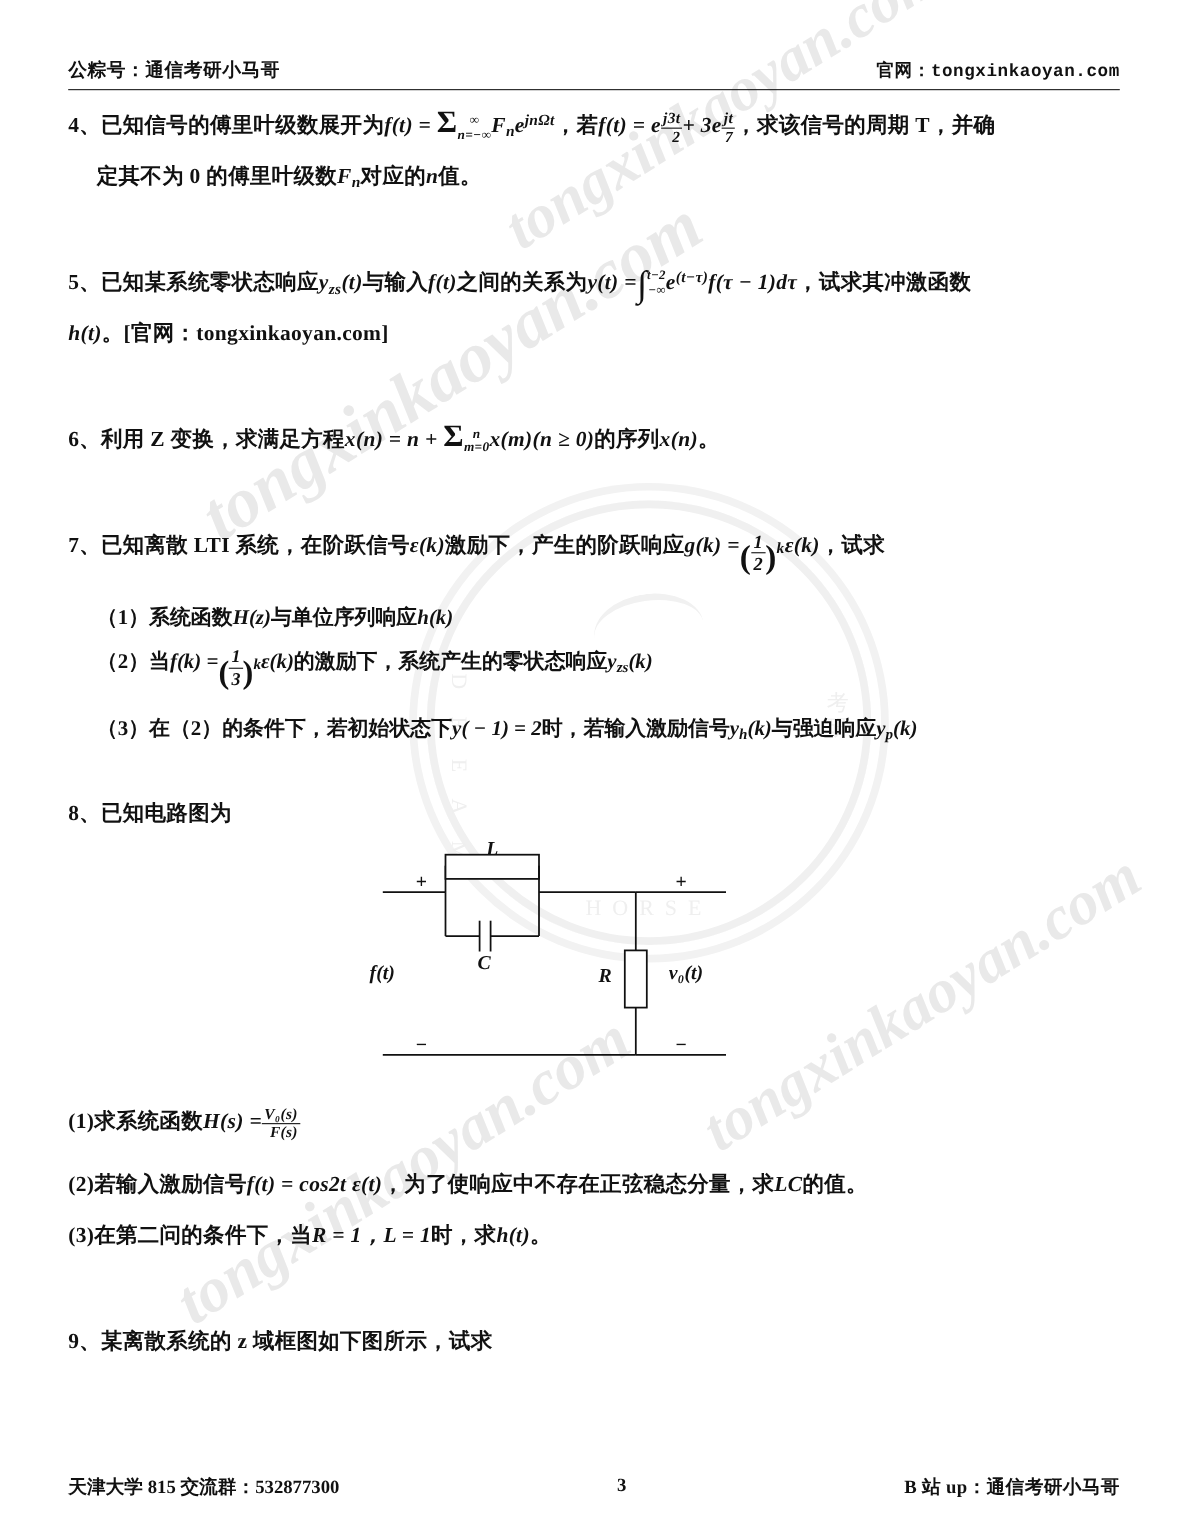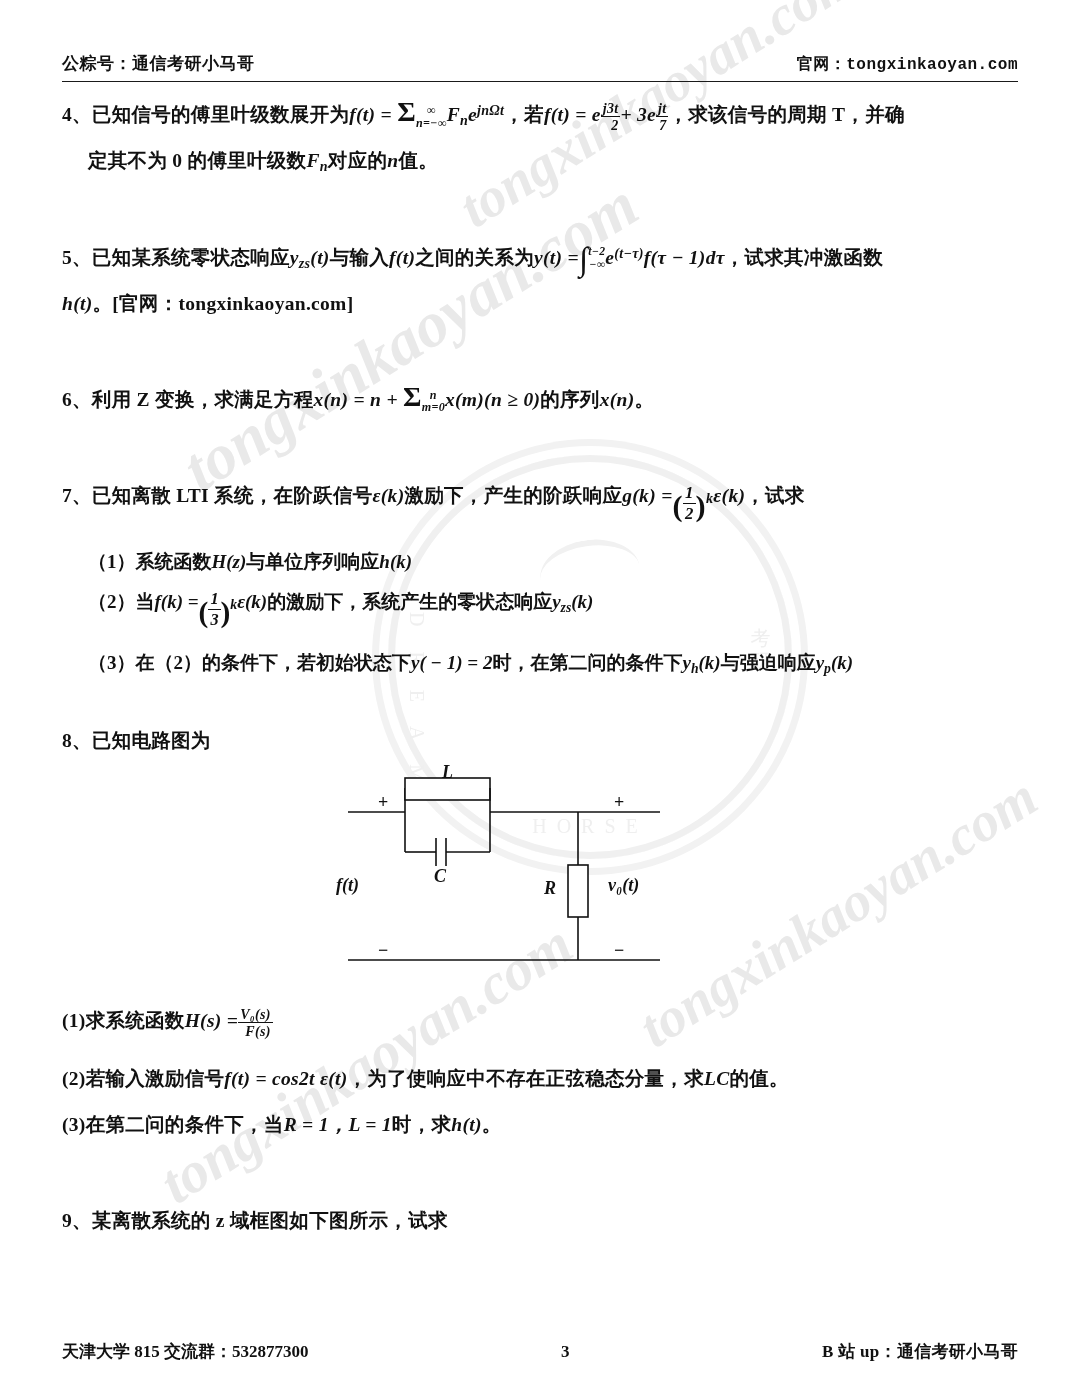--- a/index.html
+++ b/index.html
@@ -105,21 +105,21 @@
 
   
   .figwrap { position:relative; z-index:2; height:228px; margin-top:10px; }
   .fig { position:relative; width:420px; height:220px; margin:0 auto; }
   .fig svg { position:absolute; left:0; top:0; }
   .fig .lbl { position:absolute; font-style:italic; font-size:18px; }
 
   
   .footer {
     position:absolute; left:62px; right:62px; bottom:34px;
-    display:flex; justify-content:space-between; align-items:center;
+    display:flex; justify-content:space-between; align-items:flex-start;
     font-size:17px; z-index:2;
   }
   .footer .mid { font-size:17px; }
   .footer .r { letter-spacing:0.3px; }
 </style>
 </head>
 <body>
 
 <div class="wm-layer">
   <div class="wm-text wm1">tongxinkaoyan.com</div>
@@ -169,21 +169,21 @@
     <p class="q gap-lg">
       <span>7、已知离散 LTI 系统，在阶跃信号</span><span class="mth">ε(k)</span><span>激励下，产生的阶跃响应</span><span class="mth">g(k) =</span><span class="pfrac"><span class="lp">(</span><span class="frac big"><span class="num">1</span><span class="den">2</span></span><span class="rp">)</span><span class="sup-s">k</span></span><span class="mth">ε(k)</span><span>，试求</span>
     </p>
     <p class="sub">
       <span>（1）</span><span>系统函数</span><span class="mth">H(z)</span><span>与单位序列响应</span><span class="mth">h(k)</span>
     </p>
     <p class="sub">
       <span>（2）</span><span>当</span><span class="mth">f(k) =</span><span class="pfrac"><span class="lp">(</span><span class="frac big"><span class="num">1</span><span class="den">3</span></span><span class="rp">)</span><span class="sup-s">k</span></span><span class="mth">ε(k)</span><span>的激励下，系统产生的零状态响应</span><span class="mth">y</span><span class="sub-s">zs</span><span class="mth">(k)</span>
     </p>
     <p class="sub">
-      <span>（3）</span><span>在（2）的条件下，若初始状态下</span><span class="mth">y( − 1) = 2</span><span>时，在第二问的条件下</span><span class="mth">y</span><span class="sub-s">h</span><span class="mth">(k)</span><span>与强迫响应</span><span class="mth">y</span><span class="sub-s">p</span><span class="mth">(k)</span>
+      <span>（3）</span><span>在（2）的条件下，若初始状态下</span><span class="mth">y( − 1) = 2</span><span>时，若输入激励信号</span><span class="mth">y</span><span class="sub-s">h</span><span class="mth">(k)</span><span>与强迫响应</span><span class="mth">y</span><span class="sub-s">p</span><span class="mth">(k)</span>
     </p>
 
     <p class="q gap-md">
       <span>8、已知电路图为</span>
     </p>
 
     <div class="figwrap">
       <div class="fig">
         <svg width="420" height="220" viewBox="0 0 420 220">
           <g stroke="#111" stroke-width="1.6" fill="none">

